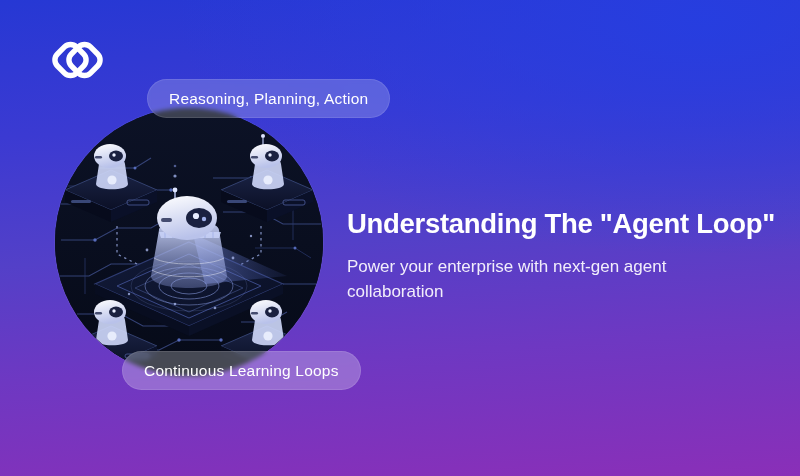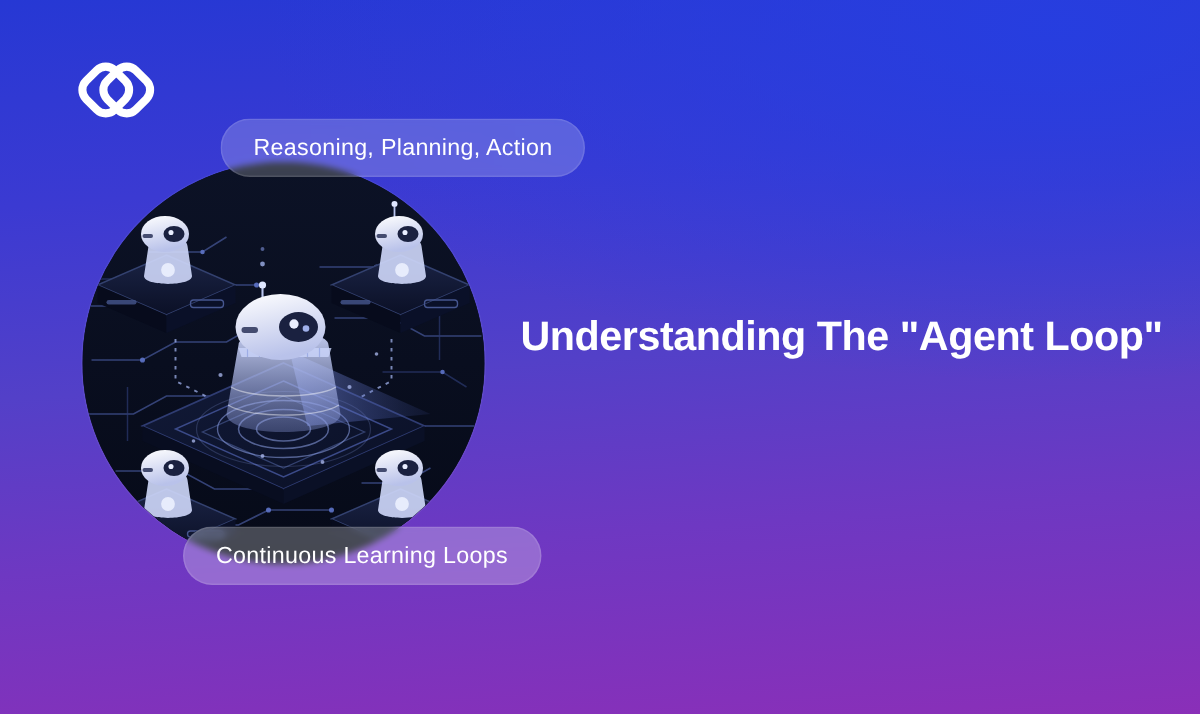--- a/index.html
+++ b/index.html
@@ -263,15 +263,16 @@
       </g>
     </svg>
   </div>
 
   <div class="pill" id="pill-top">Reasoning, Planning, Action</div>
 
   <div class="pill" id="pill-bottom">Continuous Learning Loops</div>
 
   <h1 id="headline">Understanding The "Agent Loop"</h1>
 
+  <p id="subhead">Power your enterprise with next-gen agent collaboration</p>
 
 
 </div>
 
 </body></html>

